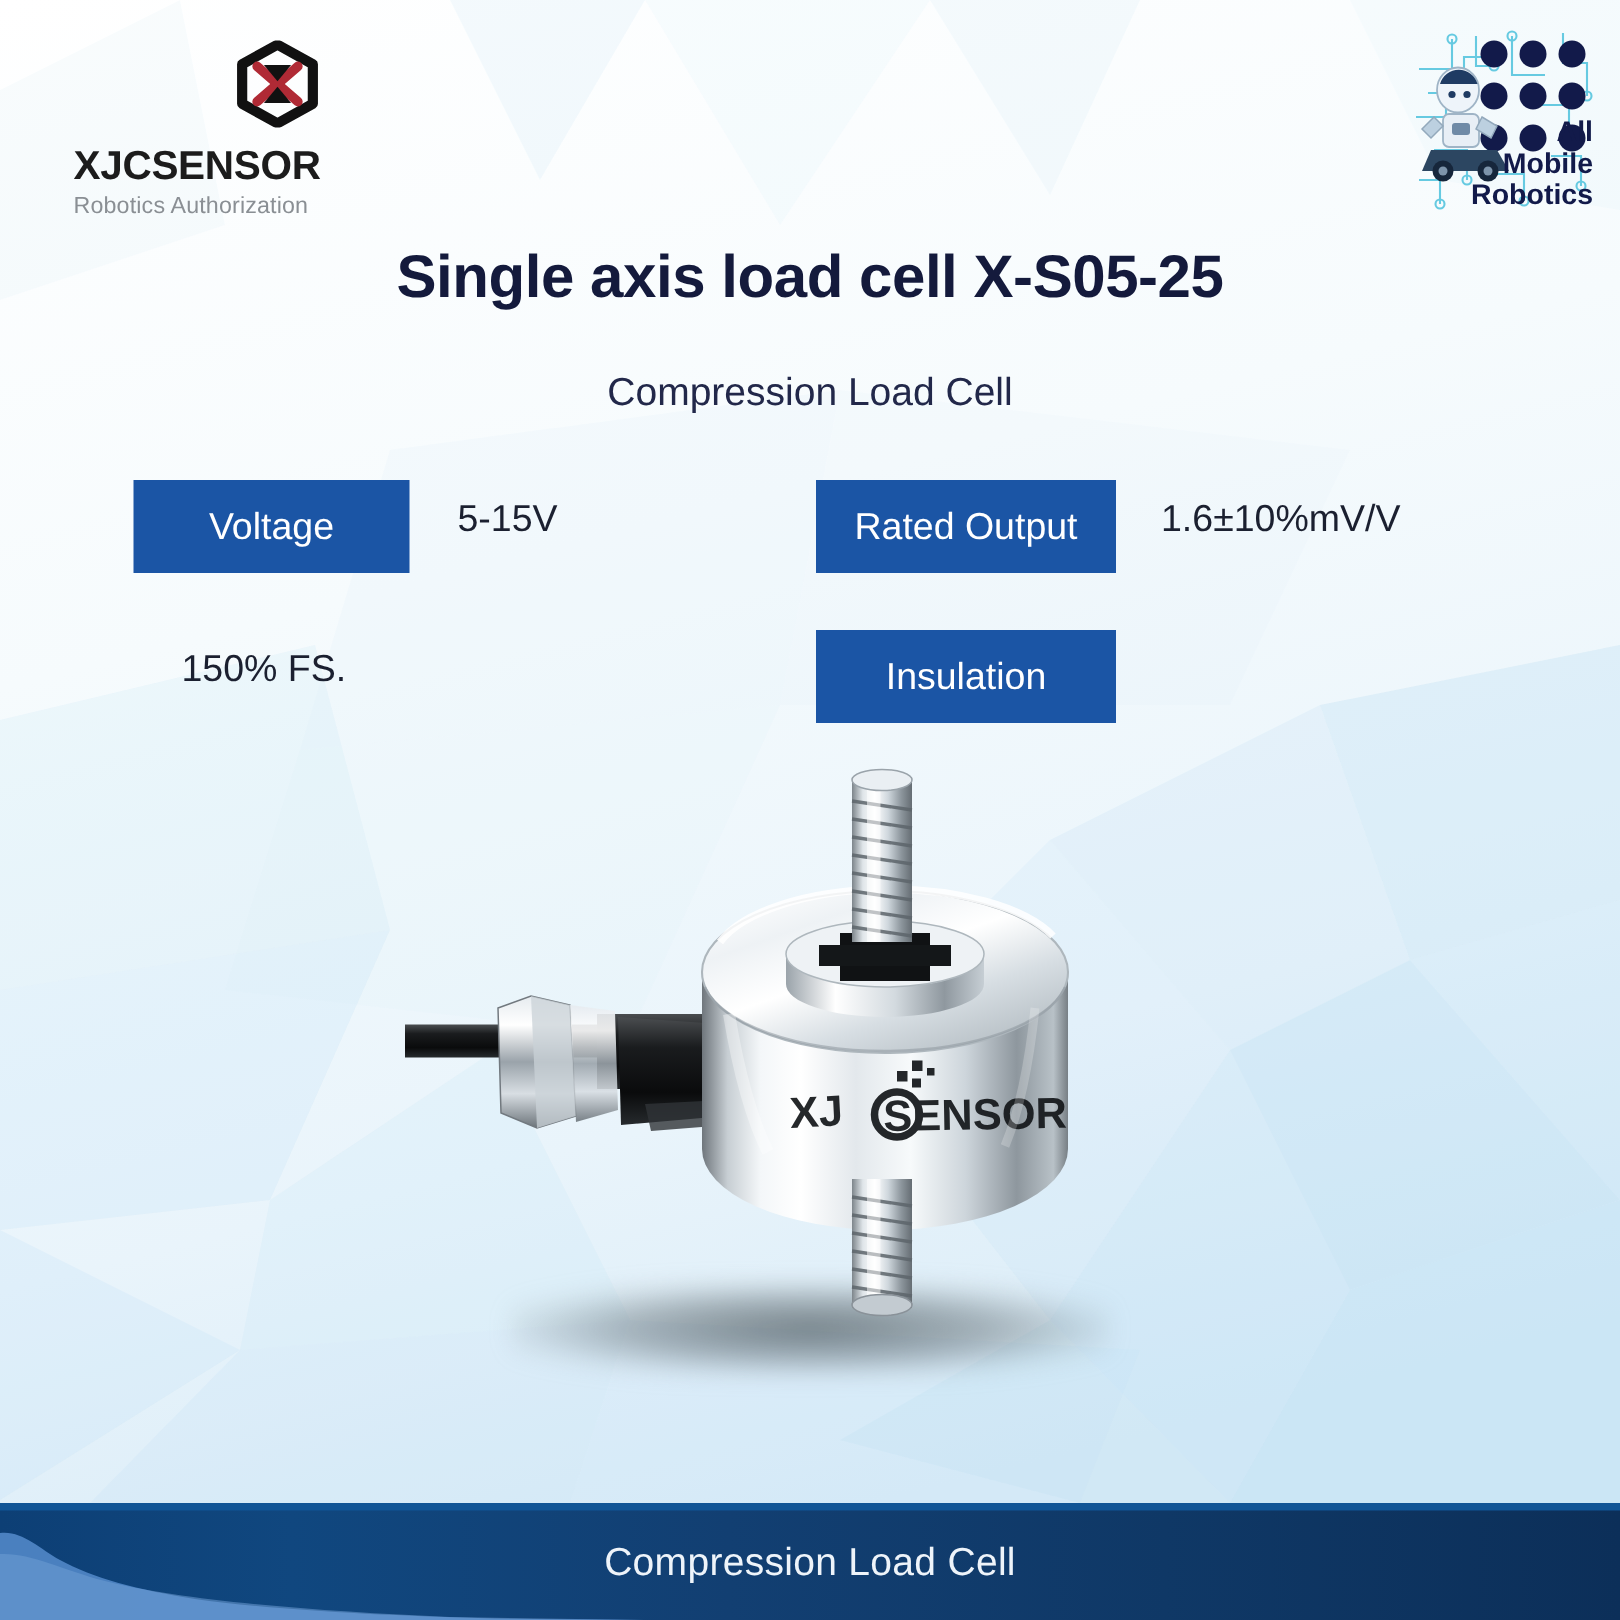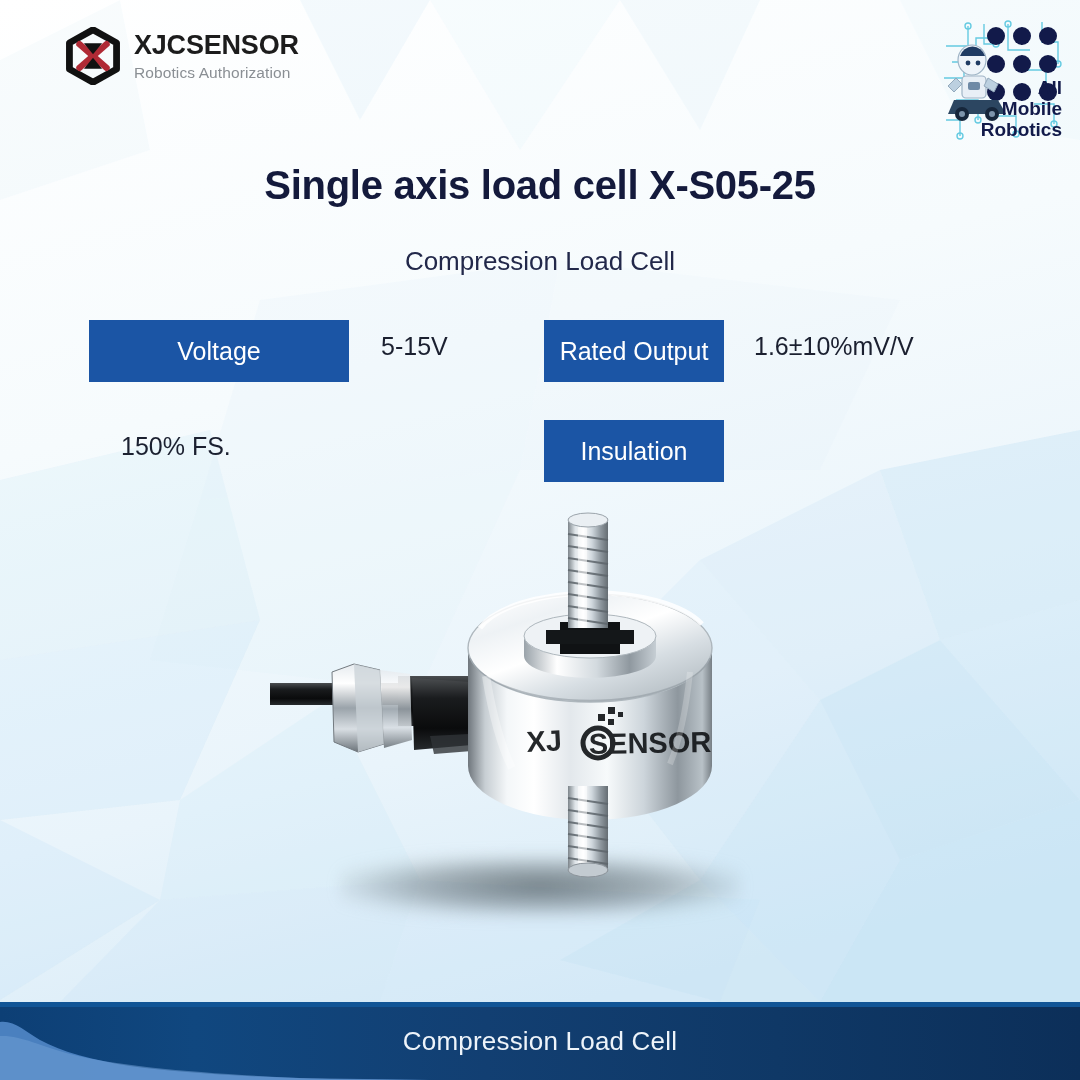--- a/index.html
+++ b/index.html
@@ -13,21 +13,21 @@
 
   
   #page { position:relative; width:1080px; height:1080px; overflow:hidden;
           background:linear-gradient(175deg,#ffffff 0%,#fbfdfe 28%,#f2f9fc 55%,#e7f3fa 82%,#dceef8 100%); }
 
   #polybg { position:absolute; inset:0; width:1080px; height:1080px; }
 
   
   .header { position:absolute; top:0; left:0; width:1080px; height:150px; z-index:6; }
 
-  .brand { position:absolute; left:64px; top:27px; display:flex; align-items:center; gap:12px; }
+  .brand { position:absolute; left:49px; top:27px; display:flex; align-items:flex-end; gap:12px;flex-direction:column; }
   .brand-mark { width:58px; height:58px; flex:0 0 58px; }
   .brand-text { display:flex; flex-direction:column; line-height:1; }
   .brand-name { font-size:27px; font-weight:bold; color:#1c1c1c; letter-spacing:-0.2px; }
   .brand-sub { font-size:15.5px; color:#8a8f94; margin-top:6px; letter-spacing:0.1px; }
 
   .amr { position:absolute; right:14px; top:16px; width:128px; height:128px; }
 
   
   .title { position:absolute; top:163px; left:0; width:1080px; text-align:center;
            font-size:40px; font-weight:bold; color:#141a3c; letter-spacing:-0.3px; z-index:6; }
@@ -36,22 +36,22 @@
 
   
   .specs { position:absolute; top:320px; left:0; width:1080px; z-index:6; }
   .spec-row { position:relative; height:100px; }
   .spec-cell { position:absolute; display:flex; align-items:flex-start; }
   .spec-cell.left  { left:89px; }
   .spec-cell.right { left:544px; }
   .chip { background:#1b55a5; color:#ffffff; font-size:25px;
           display:flex; align-items:center; justify-content:center;
           height:62px; padding:0 18px; white-space:nowrap; }
-  .chip.w1 { width:260px; }
-  .chip.w2 { width:180px; }
+  .chip.w1 { width:184px; }
+  .chip.w2 { width:200px; }
   .spec-val { font-size:25px; color:#1b2030; white-space:nowrap;
               margin-left:0; padding-top:12px; }
   .spec-val.l { margin-left:32px; }
   .spec-val.r { margin-left:30px; }
 
   
   .product { position:absolute; left:0; top:500px; width:1080px; height:430px; z-index:5; }
   .shadow { position:absolute; left:340px; top:855px; width:400px; height:62px; z-index:4;
             background:radial-gradient(ellipse at 50% 50%, rgba(70,82,88,0.70) 0%, rgba(90,102,108,0.45) 42%, rgba(140,155,160,0.14) 70%, rgba(255,255,255,0) 82%);
             filter:blur(7px); }

